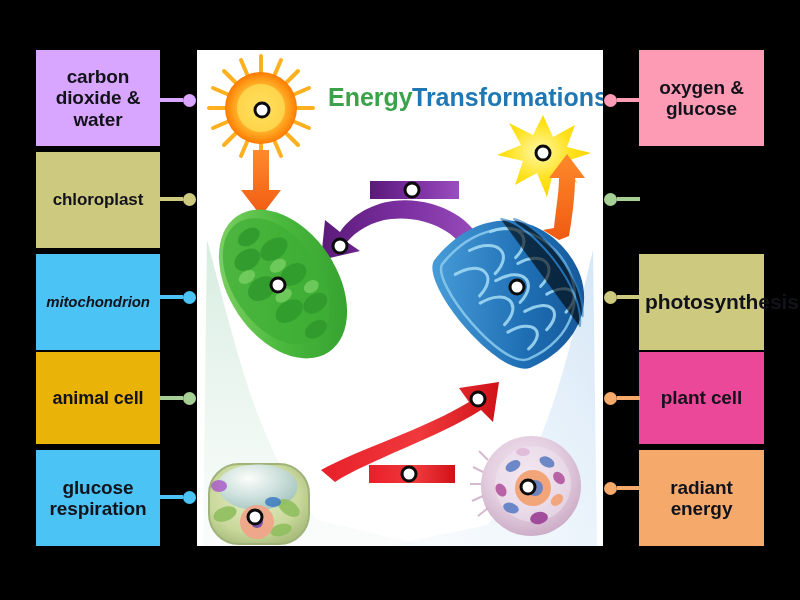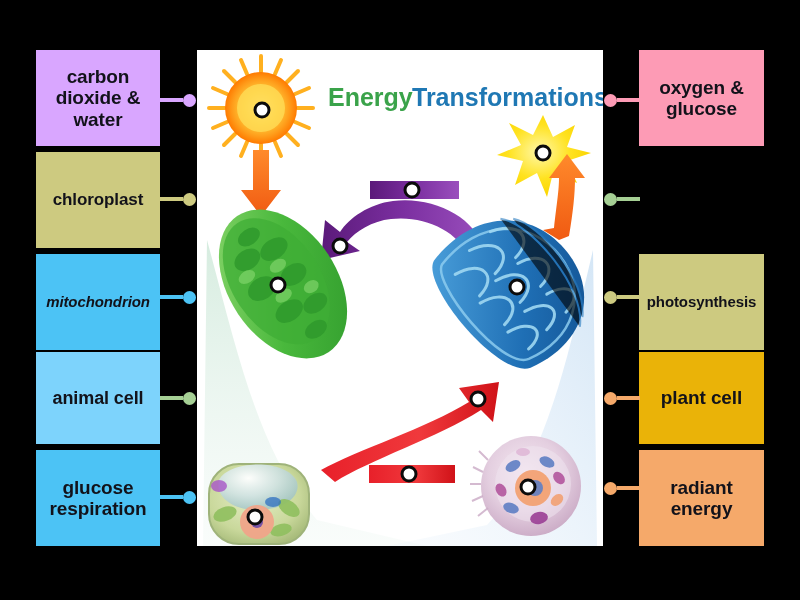--- a/index.html
+++ b/index.html
@@ -293,21 +293,21 @@
       <div class="stem" style="background: rgb(205, 202, 128);"></div>
       <div class="knob" style="background: rgb(205, 202, 128);"></div>
     </div>
     <div class="label-box" style="left: 36px; top: 254px; width: 124px; height: 96px; background: rgb(76, 195, 245); font-size: 15px; font-style: italic;">
       <span class="label-text">mitochondrion</span>
     </div>
     <div class="connector left" style="left: 160px; top: 295px; width: 36px;">
       <div class="stem" style="background: rgb(76, 195, 245);"></div>
       <div class="knob" style="background: rgb(76, 195, 245);"></div>
     </div>
-    <div class="label-box" style="left: 36px; top: 352px; width: 124px; height: 92px; background: #7dd3fc; font-size: 18px;">
+    <div class="label-box" style="left: 36px; top: 352px; width: 124px; height: 92px; background: #eab308; font-size: 18px;">
       <span class="label-text">animal cell</span>
     </div>
     <div class="connector left" style="left: 160px; top: 396px; width: 36px;">
       <div class="stem" style="background: rgb(165, 207, 148);"></div>
       <div class="knob" style="background: rgb(165, 207, 148);"></div>
     </div>
     <div class="label-box" style="left: 36px; top: 450px; width: 124px; height: 96px; background: rgb(76, 195, 245); font-size: 19px;">
       <span class="label-text">glucose respiration</span>
     </div>
     <div class="connector left" style="left: 160px; top: 495px; width: 36px;">
@@ -318,28 +318,28 @@
       <span class="label-text">oxygen &amp; glucose</span>
     </div>
     <div class="connector right" style="left: 604px; top: 98px; width: 36px;">
       <div class="stem" style="background: rgb(253, 155, 181);"></div>
       <div class="knob" style="background: rgb(253, 155, 181);"></div>
     </div>
     <div class="connector right" style="left: 604px; top: 197px; width: 36px;">
       <div class="stem" style="background: rgb(165, 207, 148);"></div>
       <div class="knob" style="background: rgb(165, 207, 148);"></div>
     </div>
-    <div class="label-box" style="left: 639px; top: 254px; width: 125px; height: 96px; background: rgb(205, 202, 128); font-size: 15px;">
+    <div class="label-box" style="left: 639px; top: 254px; width: 125px; height: 96px; background: rgb(205, 202, 128); font-size: 21px;">
       <span class="label-text">photosynthesis</span>
     </div>
     <div class="connector right" style="left: 604px; top: 295px; width: 36px;">
       <div class="stem" style="background: rgb(205, 202, 128);"></div>
       <div class="knob" style="background: rgb(205, 202, 128);"></div>
     </div>
-    <div class="label-box" style="left: 639px; top: 352px; width: 125px; height: 92px; background: #eab308; font-size: 19px; justify-content: flex-end;">
+    <div class="label-box" style="left: 639px; top: 352px; width: 125px; height: 92px; background: #ec4899; font-size: 19px; justify-content: flex-end;">
       <span class="label-text">plant cell</span>
     </div>
     <div class="connector right" style="left: 604px; top: 396px; width: 36px;">
       <div class="stem" style="background: rgb(245, 169, 106);"></div>
       <div class="knob" style="background: rgb(245, 169, 106);"></div>
     </div>
     <div class="label-box" style="left: 639px; top: 450px; width: 125px; height: 96px; background: rgb(245, 169, 106); font-size: 19px;">
       <span class="label-text">radiant energy</span>
     </div>
     <div class="connector right" style="left: 604px; top: 486px; width: 36px;">

